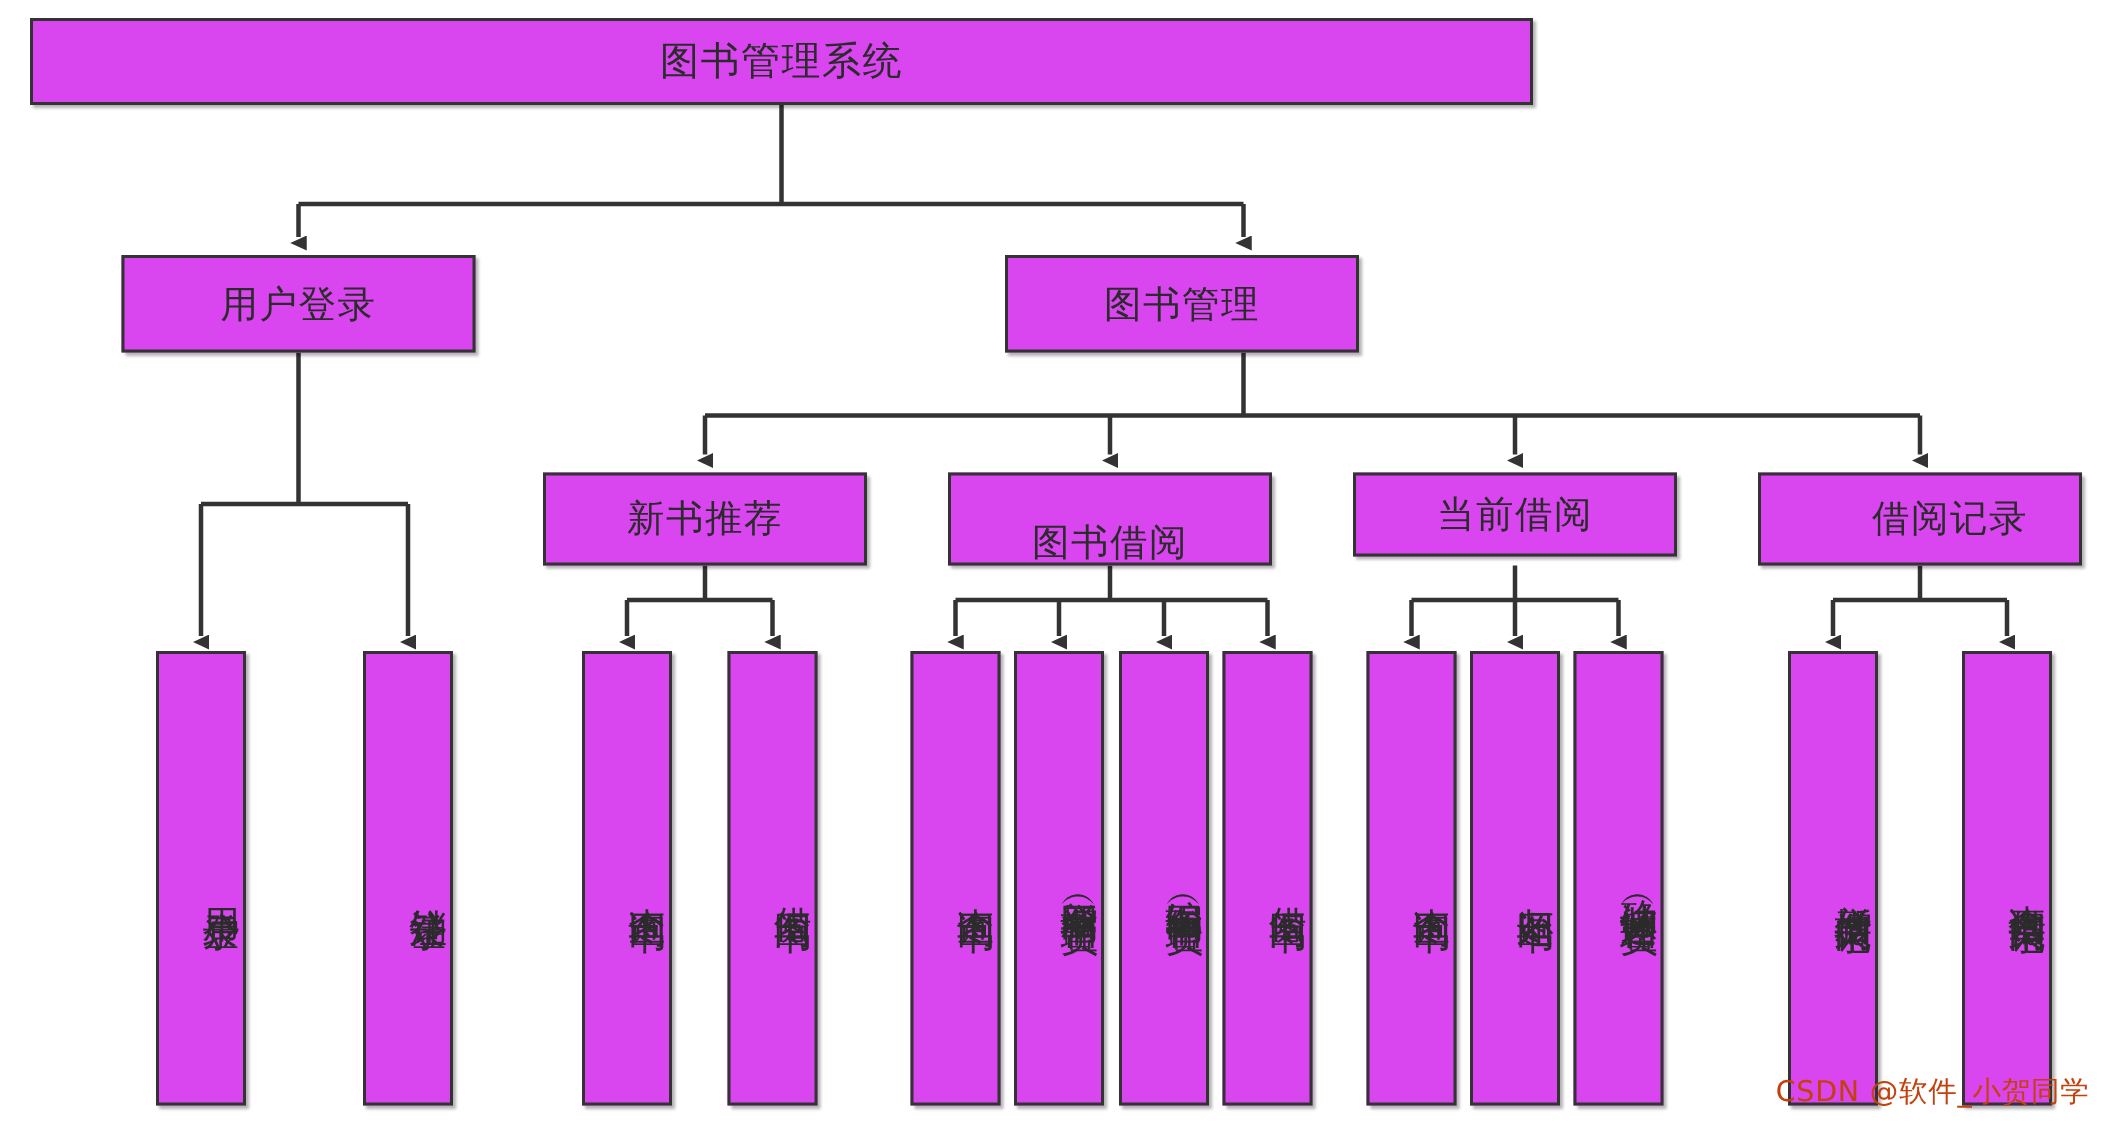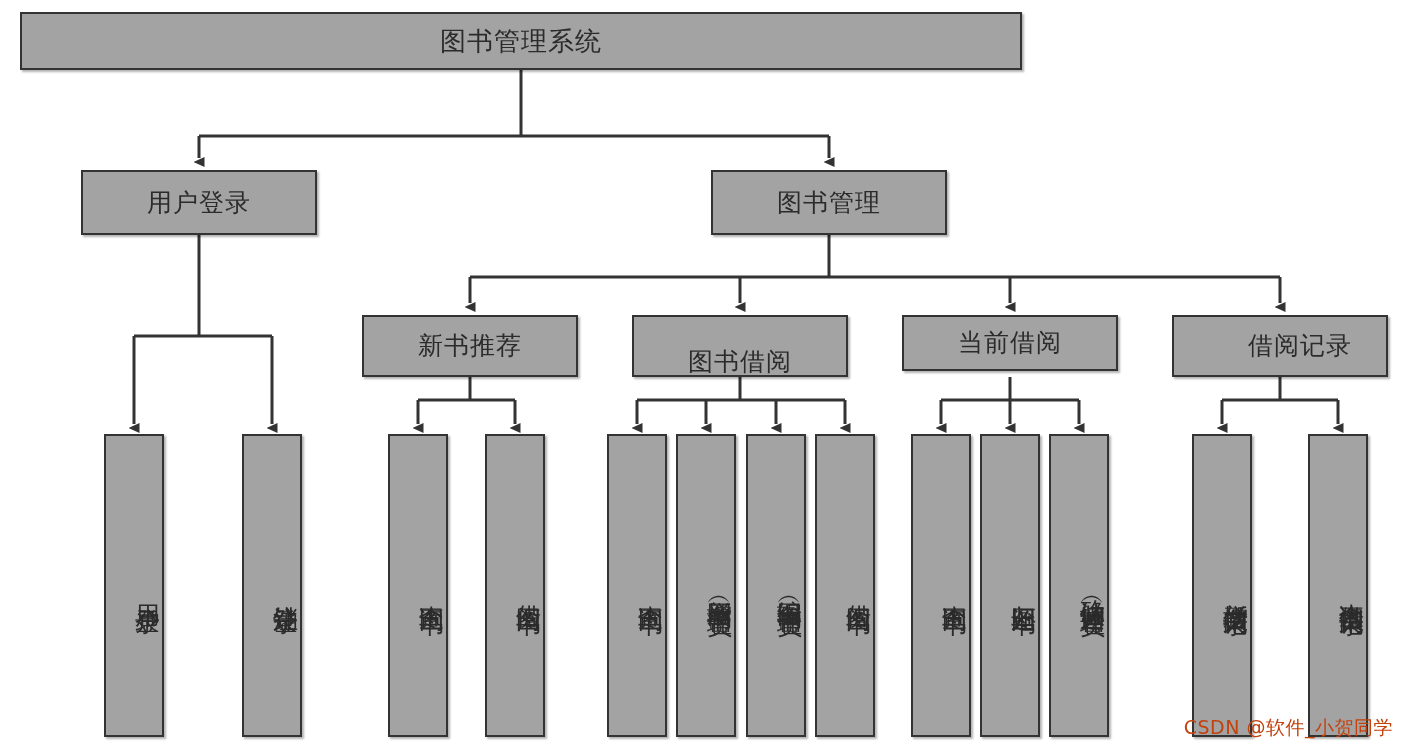--- a/index.html
+++ b/index.html
@@ -20,21 +20,21 @@
   #edge-layer {
     position: absolute;
     left: 0;
     top: 0;
     width: 1405px;
     height: 747px;
   }
   .node {
     position: absolute;
     box-sizing: border-box;
-    background: #a3a3a3;
+    background: #d946ef;
     border: 2px solid #333333;
     box-shadow: 2px 2px 2px rgba(0,0,0,0.30);
     display: flex;
     align-items: center;
     justify-content: center;
     color: #2b2b2b;
     z-index: 5;
   }
   .node-h {
     font-size: 25px;
@@ -125,21 +125,21 @@
     </g>
   </svg>
 
   <div class="node node-h node-root" style="left:20px; top:12px; width:1002px; height:58px;">
     <span>图书管理系统</span>
   </div>
 
   <div class="node node-h" style="left:81px; top:170px; width:236px; height:65px;">
     <span>用户登录</span>
   </div>
-  <div class="node node-h" style="left:711px; top:170px; width:236px; height:65px;">
+  <div class="node node-h" style="left:670px; top:170px; width:236px; height:65px;">
     <span>图书管理</span>
   </div>
 
   <div class="node node-h" style="left:362px; top:315px; width:216px; height:62px;">
     <span>新书推荐</span>
   </div>
   <div class="node node-h" style="left:632px; top:315px; width:216px; height:62px;align-items:flex-end;">
     <span>图书借阅</span>
   </div>
   <div class="node node-h" style="left:902px; top:315px; width:216px; height:56px;">

